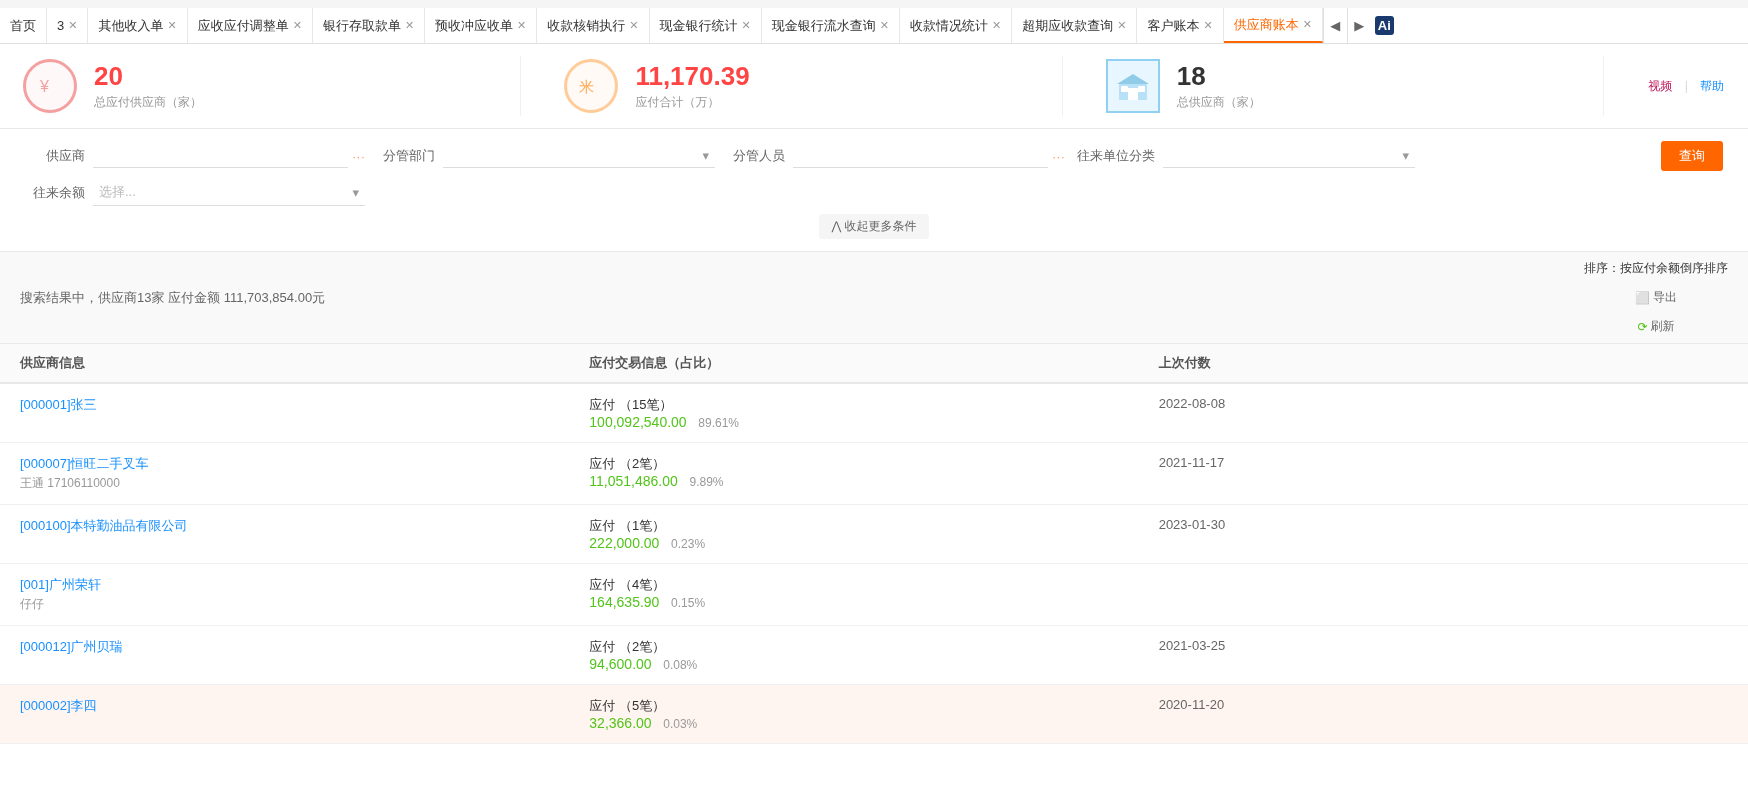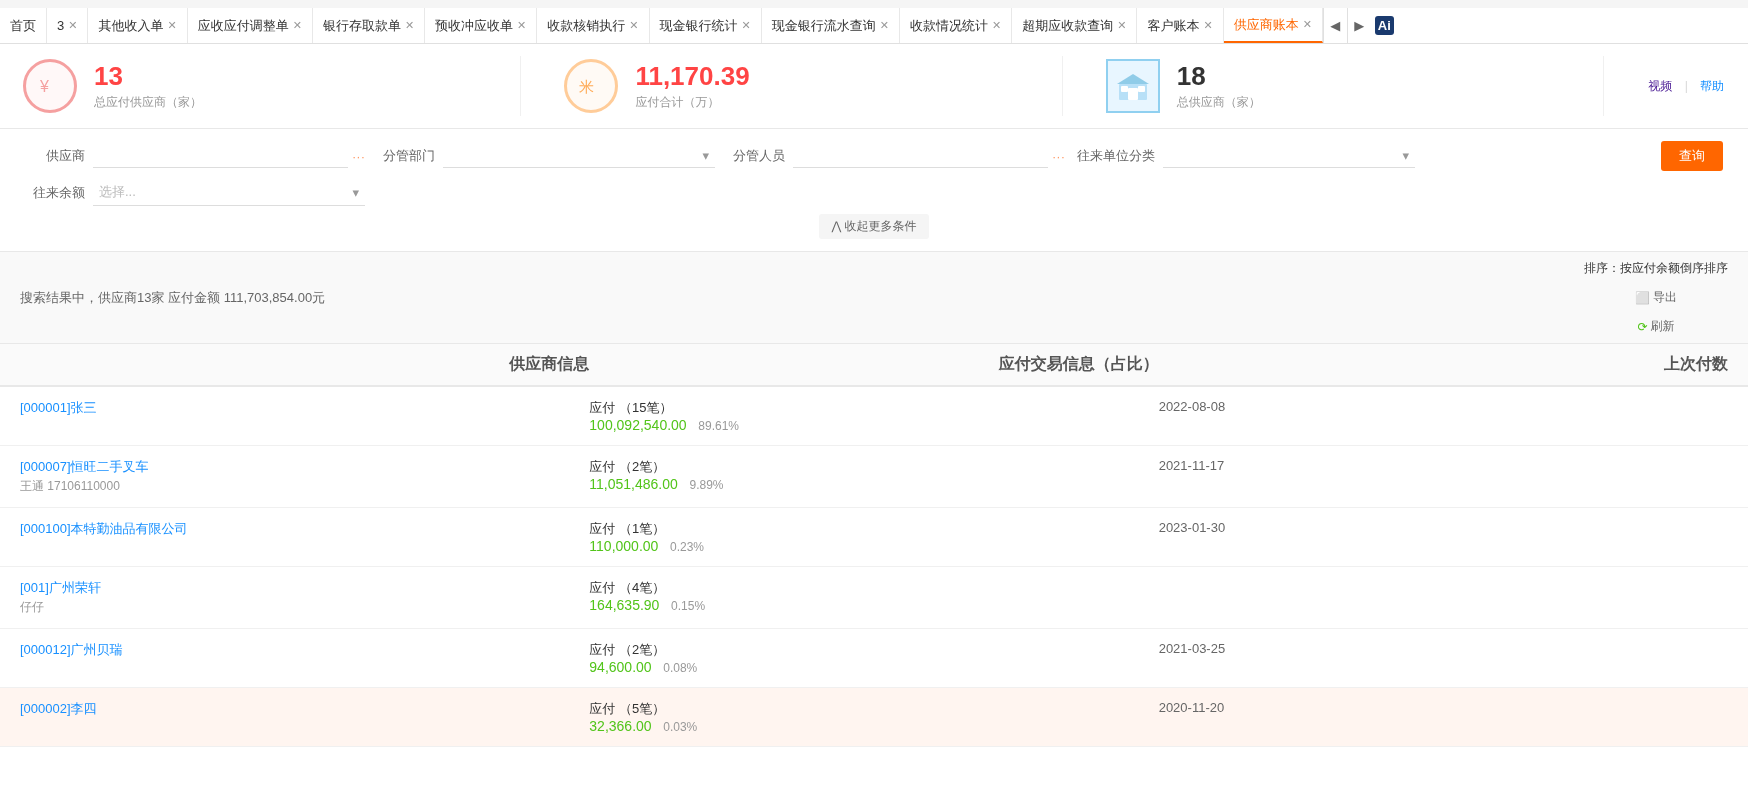--- a/index.html
+++ b/index.html
@@ -218,23 +218,22 @@
       background: #fff;
       margin: 0;
     }
     .table-header {
       display: grid;
       grid-template-columns: 1fr 1fr 1fr;
       background: #fafafa;
       border-bottom: 2px solid #e8e8e8;
       padding: 10px 20px;
       font-weight: bold;
-      font-size: 16px;
+      font-size: 13px;
       color: #555;
-      text-align: right;
     }
     .table-row {
       display: grid;
       grid-template-columns: 1fr 1fr 1fr;
       padding: 12px 20px;
       border-bottom: 1px solid #f0f0f0;
       align-items: start;
     }
     .table-row.highlighted { background: #fff5f0; }
     .supplier-link {
@@ -343,21 +342,21 @@
 
     <div class="summary-card">
       <div class="summary-icon">
         <div class="icon-circle-payable">
           <svg width="28" height="28" viewBox="0 0 28 28" fill="none">
             <text x="4" y="20" font-size="16" fill="#f5a0a0">¥</text>
           </svg>
         </div>
       </div>
       <div class="summary-text">
-        <div class="big-num">13</div>
+        <div class="big-num">20</div>
         <div class="label">总应付供应商（家）</div>
       </div>
     </div>
 
     <div class="summary-card">
       <div class="summary-icon">
         <div class="icon-circle-total">
           <svg width="28" height="28" viewBox="0 0 28 28" fill="none">
             <text x="2" y="20" font-size="15" fill="#ffaa55">米</text>
           </svg>
@@ -381,21 +380,21 @@
           </svg>
         </div>
       </div>
       <div class="summary-text">
         <div class="big-num" style="color:#333;">18</div>
         <div class="label">总供应商（家）</div>
       </div>
     </div>
 
     <div class="top-right-links">
-      <span style="color:#4c1d95;cursor:pointer;">视频</span>
+      <span style="color:#be185d;cursor:pointer;">视频</span>
       <span>｜</span>
       <span style="color:#1890ff;cursor:pointer;">帮助</span>
     </div>
   </div>
 
   <div class="filter-area">
     <div class="filter-row">
 
       <div class="filter-item">
         <span class="filter-label">供应商</span>
@@ -499,21 +498,21 @@
         </div>
       </div>
 
       <div class="table-row">
         <div>
           <a class="supplier-link">[000100]本特勤油品有限公司</a>
         </div>
         <div class="amount-cell">
           <span class="amount-label">应付 </span>
           <span style="color:#333;">（1笔）</span><br>
-          <span class="amount-value">110,000.00</span>
+          <span class="amount-value">222,000.00</span>
           <span class="amount-percent">0.23%</span>
         </div>
         <div>
           <span class="last-pay-date">2023-01-30</span>
         </div>
       </div>
 
       <div class="table-row">
         <div>
           <a class="supplier-link">[001]广州荣轩</a>

